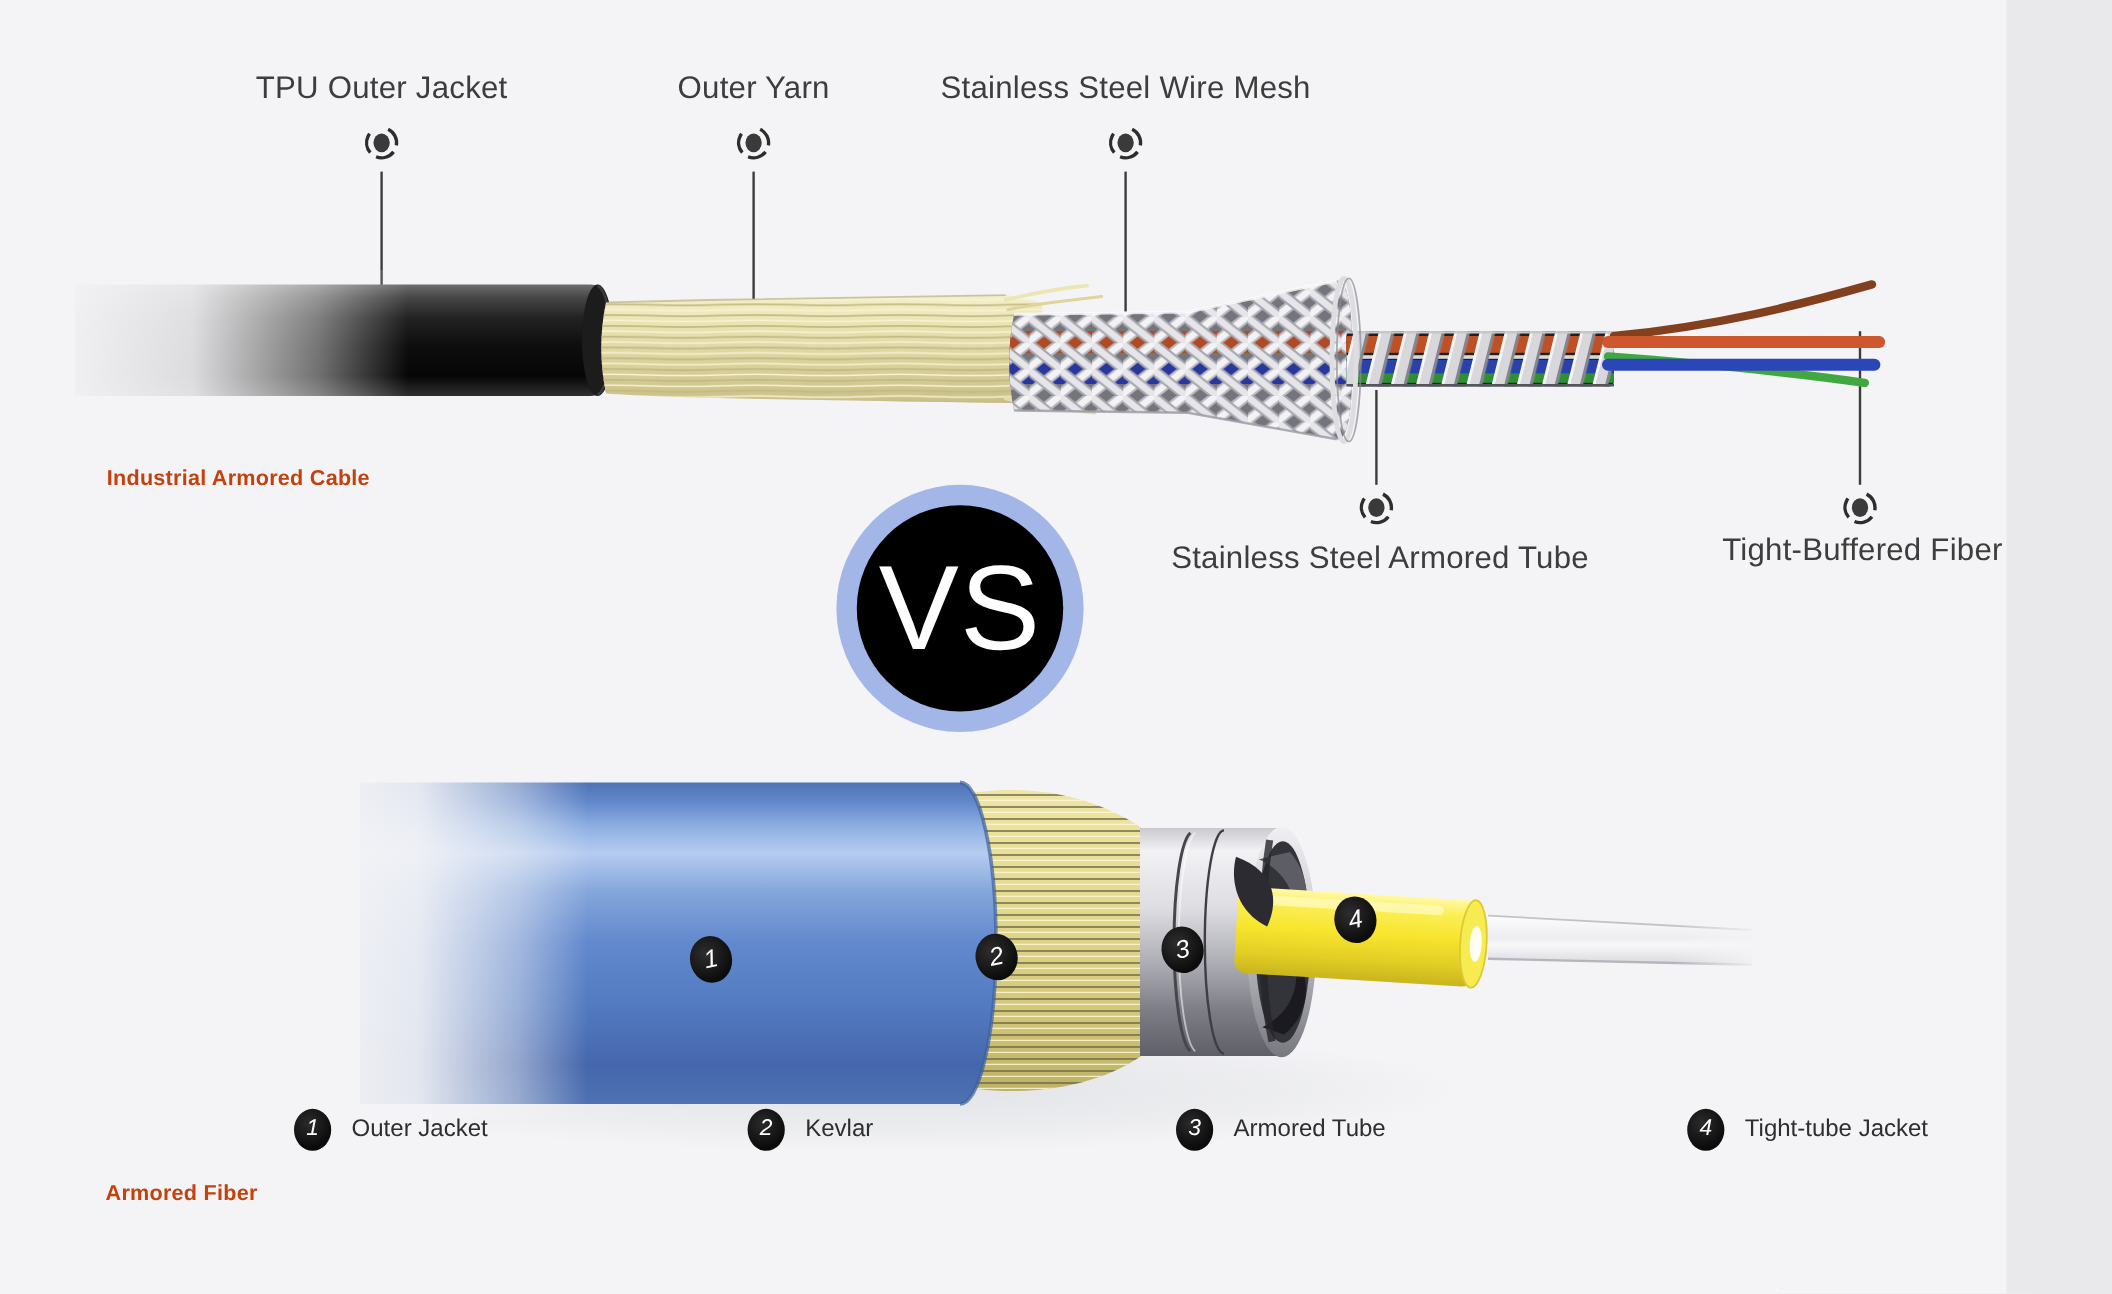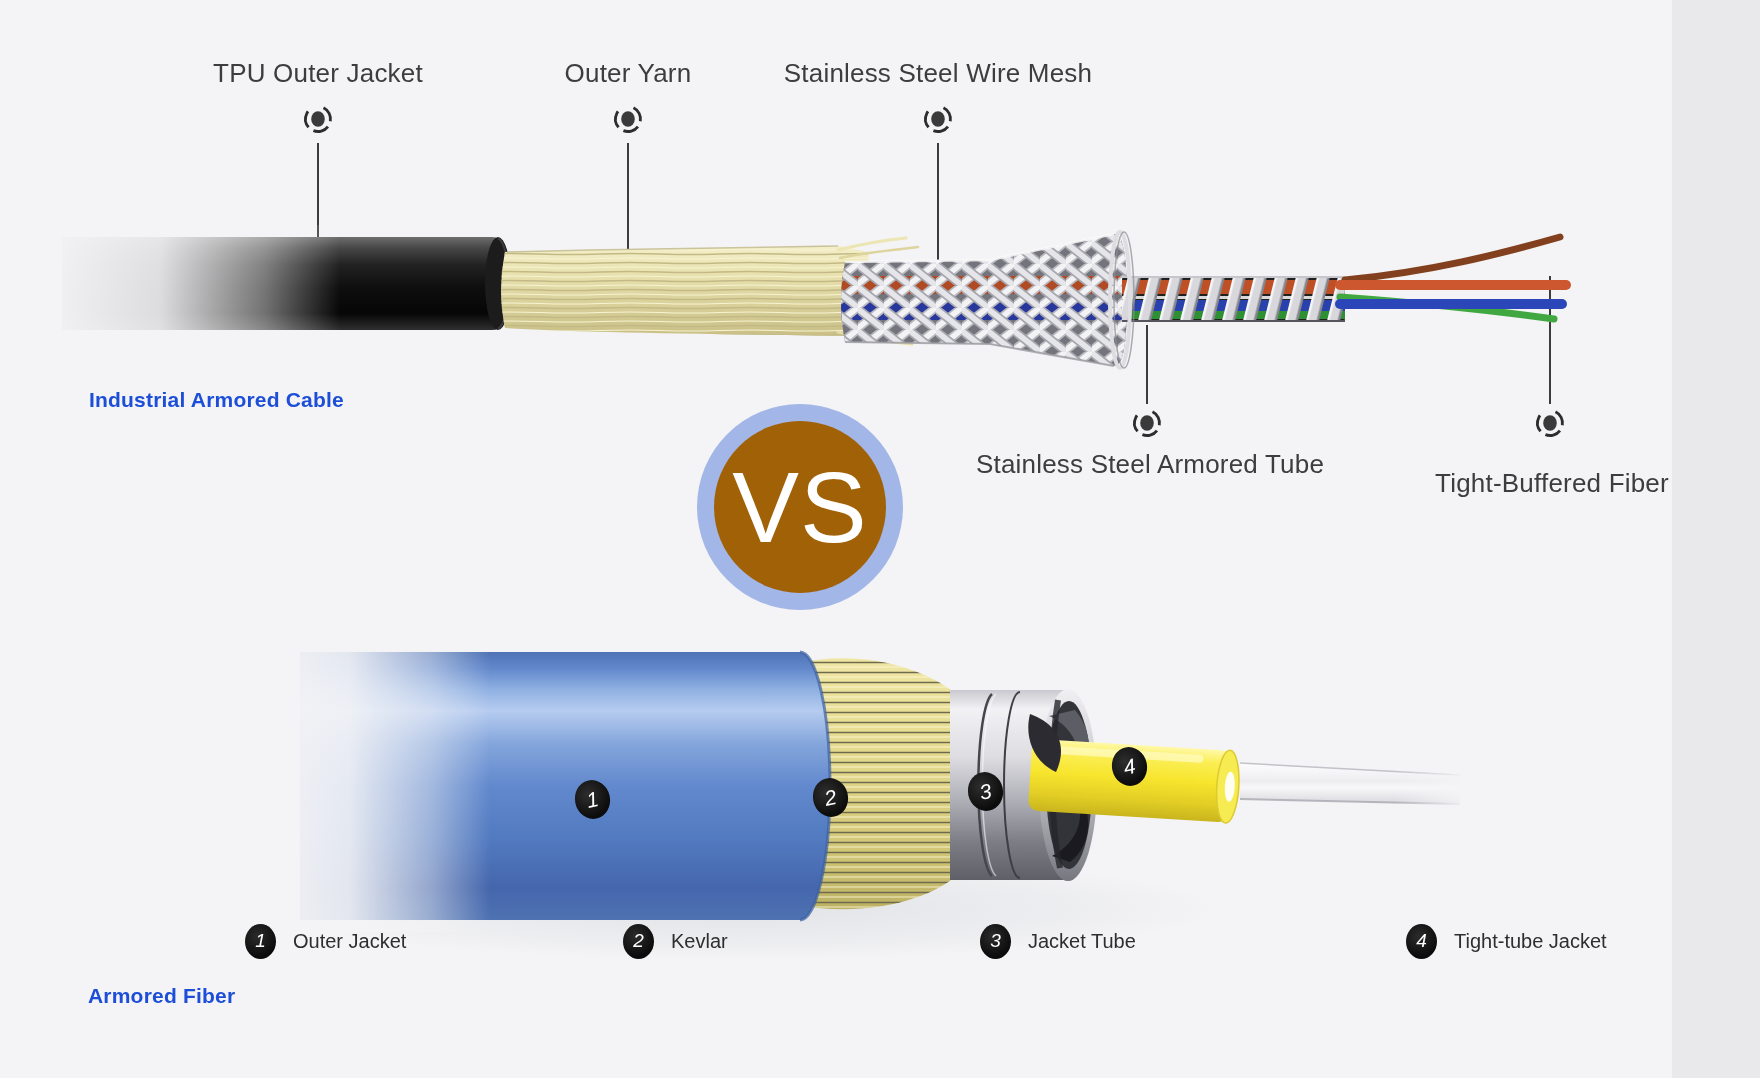--- a/index.html
+++ b/index.html
@@ -8,30 +8,30 @@
     background:#f4f4f6;
     font-family:"Liberation Sans","DejaVu Sans",sans-serif;
     text-decoration:underline;
   }
   .art{position:absolute;left:0;top:0;z-index:1;}
   .callout{
     position:absolute;z-index:2;transform:translateX(-50%);
     white-space:nowrap;font-size:26px;color:#3d3d3d;letter-spacing:.2px;
   }
   .sec-title{
-    position:absolute;z-index:2;font-size:21px;font-weight:bold;color:#1d4ed8;
+    position:absolute;z-index:2;font-size:18px;font-weight:bold;color:#c2410c;
     white-space:nowrap;letter-spacing:.2px;
   }
   .vs{
     position:absolute;z-index:3;left:697px;top:404px;width:206px;height:206px;
     border-radius:50%;background:#a3b6e8;
   }
   .vs-inner{
     position:absolute;left:17px;top:17px;width:172px;height:172px;border-radius:50%;
-    background:#a16207;display:flex;align-items:center;justify-content:center;
+    background:#000000;display:flex;align-items:center;justify-content:center;
   }
   .vs-inner span{color:#ffffff;font-size:100px;font-weight:400;letter-spacing:1px;line-height:1;}
   .marker{
     position:absolute;z-index:3;width:35px;height:39px;border-radius:50%;
     background:radial-gradient(circle at 40% 35%, #2e2e2e, #0c0c0c 70%);
     display:flex;align-items:center;justify-content:center;
     color:#fff;font-size:21px;font-style:italic;transform:rotate(-12deg);
   }
   .legend-item{
     position:absolute;z-index:2;top:922px;display:flex;align-items:center;height:38px;
@@ -268,21 +268,21 @@
     <use href="#ptrIcon" x="628" y="119"></use>
     <use href="#ptrIcon" x="938" y="119"></use>
     <use href="#ptrIcon" x="1147" y="423"></use>
     <use href="#ptrIcon" x="1550" y="423"></use>
   </svg>
 
   <div class="callout" style="left:318px;top:58px"><span>TPU Outer Jacket</span></div>
   <div class="callout" style="left:628px;top:58px"><span>Outer Yarn</span></div>
   <div class="callout" style="left:1150px;top:449px"><span>Stainless Steel Armored Tube</span></div>
   <div class="callout" style="left:938px;top:58px"><span>Stainless Steel Wire Mesh</span></div>
-  <div class="callout" style="left:1552px;top:468px"><span>Tight-Buffered Fiber</span></div>
+  <div class="callout" style="left:1552px;top:443px"><span>Tight-Buffered Fiber</span></div>
 
   <div class="sec-title" style="left:89px;top:388px">Industrial Armored Cable</div>
   <div class="sec-title" style="left:88px;top:984px">Armored Fiber</div>
 
   <div class="vs">
     <div class="vs-inner">
       <span>VS</span>
     </div>
   </div>
 
@@ -302,20 +302,20 @@
   <div class="legend-item" style="left:245px">
     <span class="legend-num">1</span>
     <span class="legend-label">Outer Jacket</span>
   </div>
   <div class="legend-item" style="left:623px">
     <span class="legend-num">2</span>
     <span class="legend-label">Kevlar</span>
   </div>
   <div class="legend-item" style="left:980px">
     <span class="legend-num">3</span>
-    <span class="legend-label">Jacket Tube</span>
+    <span class="legend-label">Armored Tube</span>
   </div>
   <div class="legend-item" style="left:1406px">
     <span class="legend-num">4</span>
     <span class="legend-label">Tight-tube Jacket</span>
   </div>
 
 </div>
 
 </body></html>

